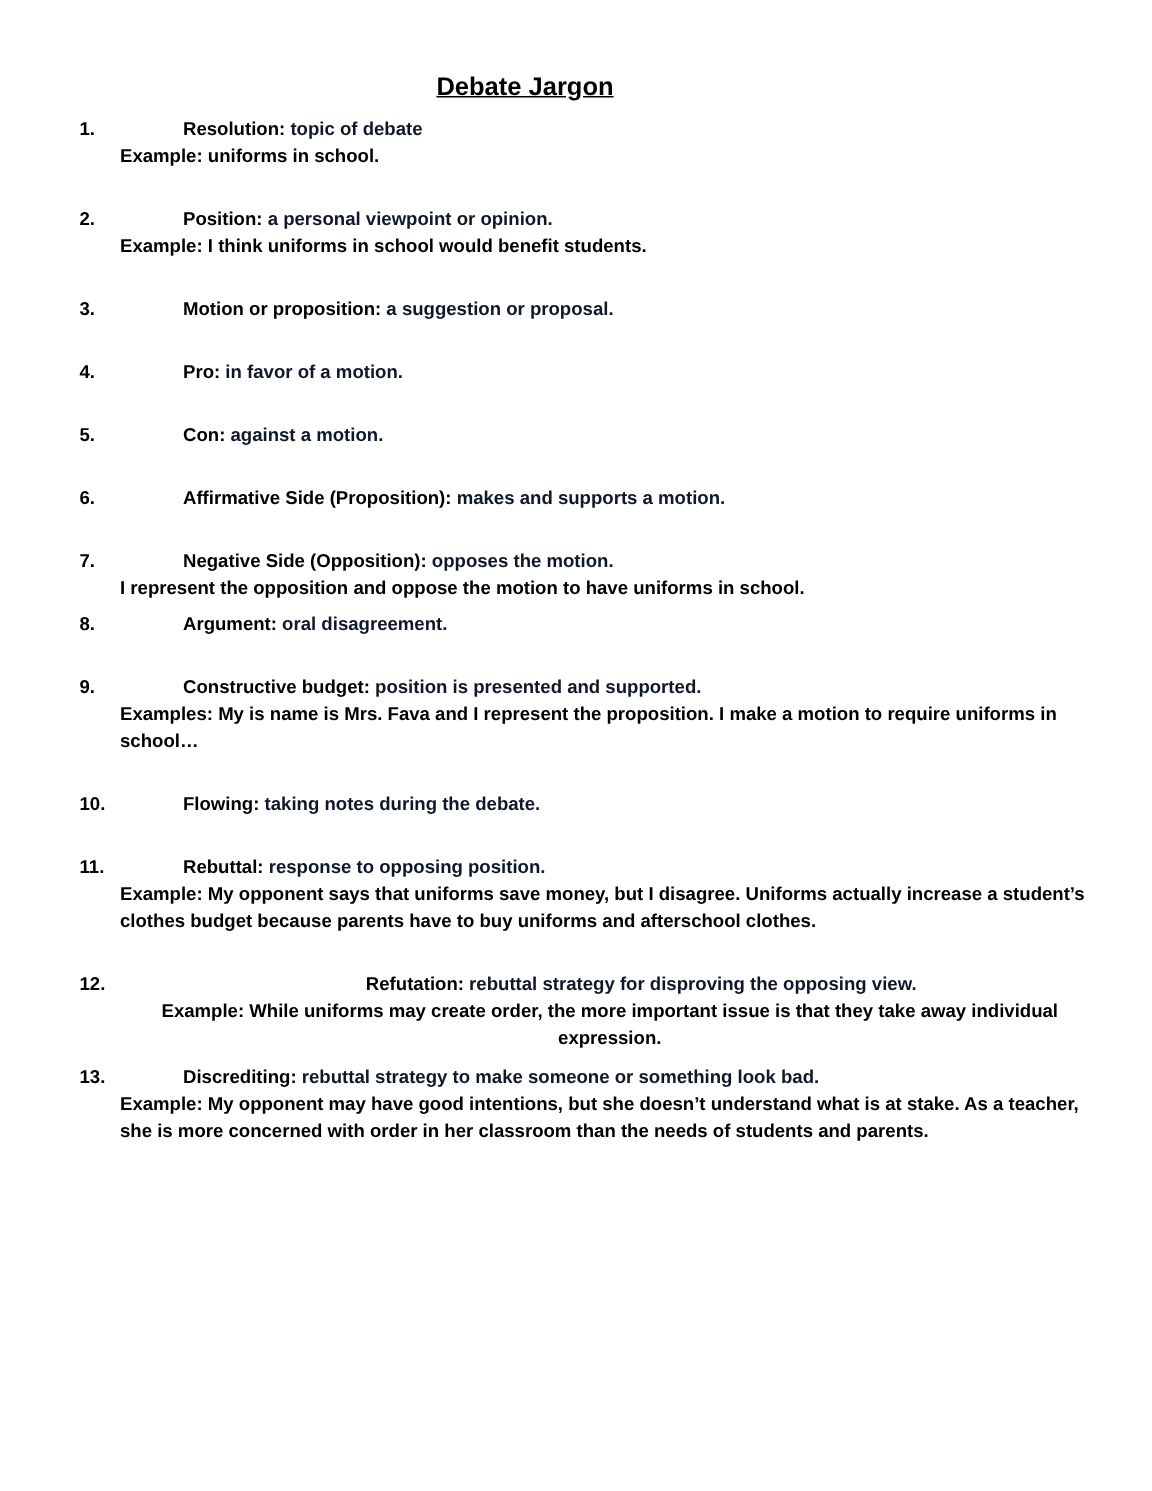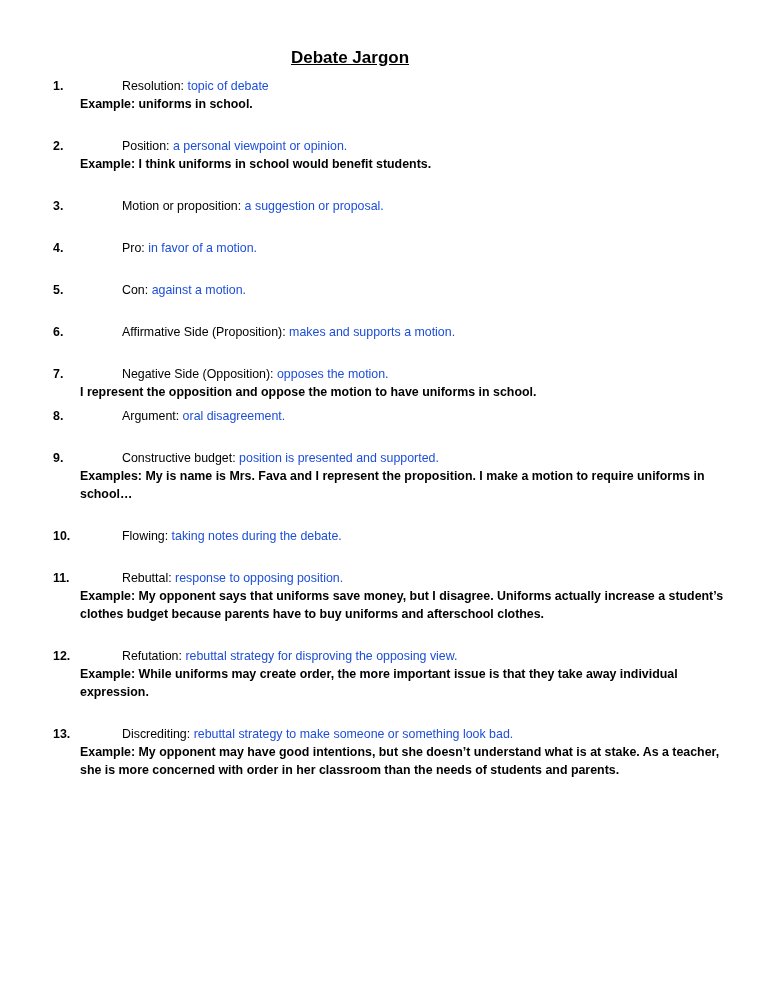--- a/index.html
+++ b/index.html
@@ -4,36 +4,36 @@
 <style>
   html, body { margin: 0; padding: 0; background: #ffffff; }
   body { width: 768px; height: 994px; position: relative; overflow: hidden;
          font-family: "Liberation Sans", sans-serif; color: #000; }
   .title { position: absolute; top: 48px; left: 0; width: 700px; text-align: center;
            font-size: 17px; font-weight: bold; }
   .title span { text-decoration: underline; }
   .list { position: absolute; top: 77px; left: 53px; width: 680px; margin: 0; padding: 0; list-style: none; }
   .item { position: relative; padding-left: 27px; font-size: 12.4px; line-height: 18px; }
   .num { position: absolute; left: 0; top: 0; font-weight: bold; }
-  .term { font-weight: normal; padding-left: 42px; }
-  .def { color: #1d4ed8; font-weight: normal; }
+  .term { font-weight: bold; padding-left: 42px; }
+  .def { color: #0f172a; font-weight: bold; }
   .ex { font-weight: bold; display: block; }
 </style>
 </head>
 <body>
 
 <div class="title"><span>Debate Jargon</span></div>
 
 <ol class="list" id="list">
     <li class="item" style="margin-bottom: 24px;"><span class="num">1.</span><span class="term">Resolution:</span><span class="def"> topic of debate</span><span class="ex">Example:  uniforms in school.</span></li>
     <li class="item" style="margin-bottom: 24px;"><span class="num">2.</span><span class="term">Position:</span><span class="def"> a personal viewpoint or opinion.</span><span class="ex">Example:  I think uniforms in school would benefit students.</span></li>
     <li class="item" style="margin-bottom: 24px;"><span class="num">3.</span><span class="term">Motion or proposition:</span><span class="def"> a suggestion or proposal.</span></li>
     <li class="item" style="margin-bottom: 24px;"><span class="num">4.</span><span class="term">Pro:</span><span class="def"> in favor of a motion.</span></li>
     <li class="item" style="margin-bottom: 24px;"><span class="num">5.</span><span class="term">Con:</span><span class="def"> against a motion.</span></li>
     <li class="item" style="margin-bottom: 24px;"><span class="num">6.</span><span class="term">Affirmative Side (Proposition):</span><span class="def"> makes and supports a motion.</span></li>
     <li class="item" style="margin-bottom: 6px;"><span class="num">7.</span><span class="term">Negative Side (Opposition):</span><span class="def"> opposes the motion.</span><span class="ex">I represent the opposition and oppose the motion to have uniforms in school.</span></li>
     <li class="item" style="margin-bottom: 24px;"><span class="num">8.</span><span class="term">Argument:</span><span class="def"> oral disagreement.</span></li>
     <li class="item" style="margin-bottom: 24px;"><span class="num">9.</span><span class="term">Constructive budget:</span><span class="def"> position is presented and supported.</span><span class="ex">Examples:  My is name is Mrs. Fava and I represent the proposition.  I make a motion to require uniforms in school…</span></li>
     <li class="item" style="margin-bottom: 24px;"><span class="num">10.</span><span class="term">Flowing:</span><span class="def">  taking notes during the debate.</span></li>
     <li class="item" style="margin-bottom: 24px;"><span class="num">11.</span><span class="term">Rebuttal:</span><span class="def"> response to opposing position.</span><span class="ex">Example: My opponent says that uniforms save money, but I disagree.  Uniforms actually increase a student’s clothes budget because parents have to buy uniforms and afterschool clothes.</span></li>
-    <li class="item" style="margin-bottom: 24px;"><span class="num">12.</span><span class="term">Refutation:</span><span class="def"> rebuttal strategy for disproving the opposing view.</span><span class="ex">Example: While uniforms may create order, the more important issue is that they take away individual expression.</span></li>
+    <li class="item" style="margin-bottom: 8px; text-align: center;"><span class="num">12.</span><span class="term">Refutation:</span><span class="def"> rebuttal strategy for disproving the opposing view.</span><span class="ex">Example: While uniforms may create order, the more important issue is that they take away individual expression.</span></li>
     <li class="item" style="margin-bottom: 0px;"><span class="num">13.</span><span class="term">Discrediting:</span><span class="def"> rebuttal strategy to make someone or something look bad.</span><span class="ex">Example: My opponent may have good intentions, but she doesn’t understand what is at stake.   As a teacher, she is more concerned with order in her classroom than the needs of students and parents.</span></li>
   </ol>
 
 </body></html>

